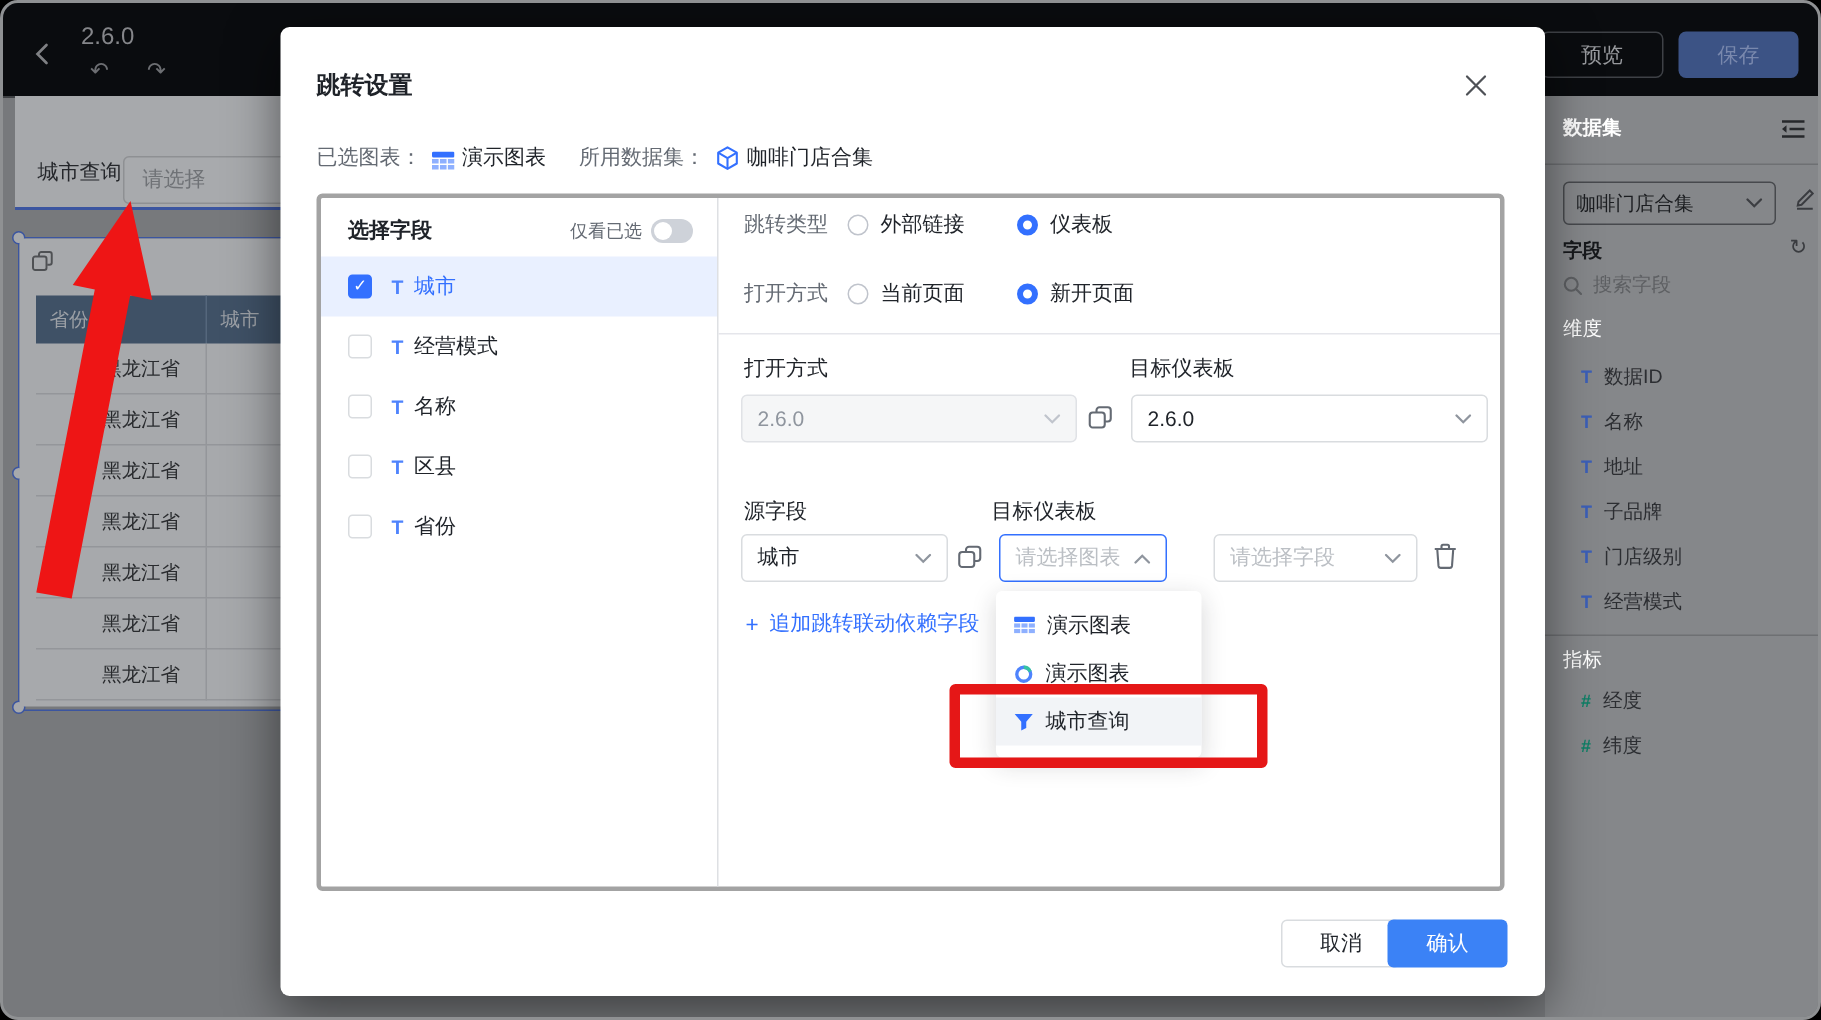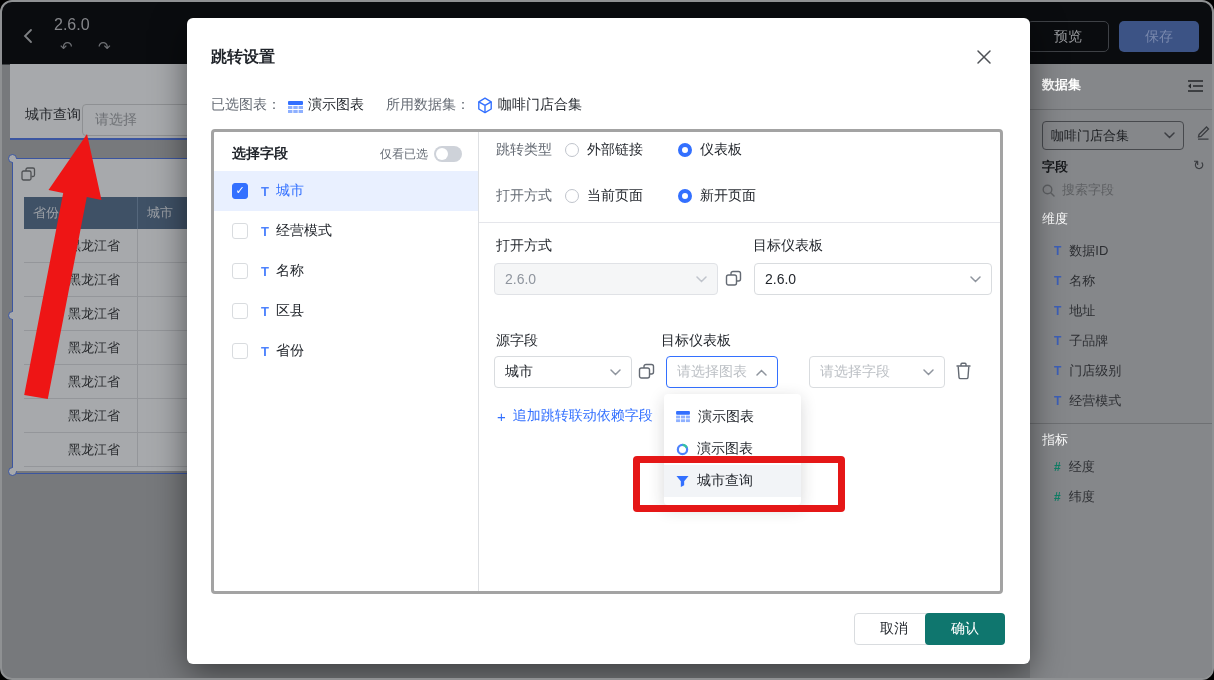--- a/index.html
+++ b/index.html
@@ -91,21 +91,21 @@
   .sel.focused{border-color:#3370ff;}
   .sel .ph{color:#bbbfc4;}
   .chev{color:#8f959e;}
   .copy-ic{position:absolute;color:#646a73;}
   .trash-ic{position:absolute;color:#646a73;cursor:pointer;}
   .add-link{position:absolute;left:18px;top:275px;display:flex;align-items:center;gap:7px;color:#3370ff;font-size:14px;cursor:pointer;}
   .add-link .plus{font-size:15px;}
 
   .m-btn{position:absolute;top:595px;width:80px;height:32px;border-radius:4px;font-size:14px;display:flex;align-items:center;justify-content:center;box-sizing:border-box;cursor:pointer;}
   .cancel-btn{left:647px;background:#fff;border:1px solid #d9dcdf;color:#1f2329;margin-left:20px;}
-  .confirm-btn{left:738px;background:#0f766e;color:#fff;}
+  .confirm-btn{left:738px;background:#3b82f6;color:#fff;}
 
   .dropdown{position:absolute;left:477px;top:376px;width:137px;height:111px;background:#fff;border-radius:4px;box-shadow:0 4px 16px rgba(31,35,41,.18);padding-top:7px;box-sizing:border-box;z-index:5;}
   .dd-item{height:32px;display:flex;align-items:center;gap:8px;padding:0 12px;font-size:14px;color:#1f2329;cursor:pointer;}
   .dd-item.hover{background:#f2f4f7;}
 
   
   .red-rect{position:absolute;left:631px;top:454px;width:212px;height:56px;border:7px solid #e51717;border-radius:4px;box-sizing:border-box;z-index:50;pointer-events:none;}
   .arrow-svg{position:absolute;left:0;top:0;z-index:60;pointer-events:none;}
 </style>
 </head>

